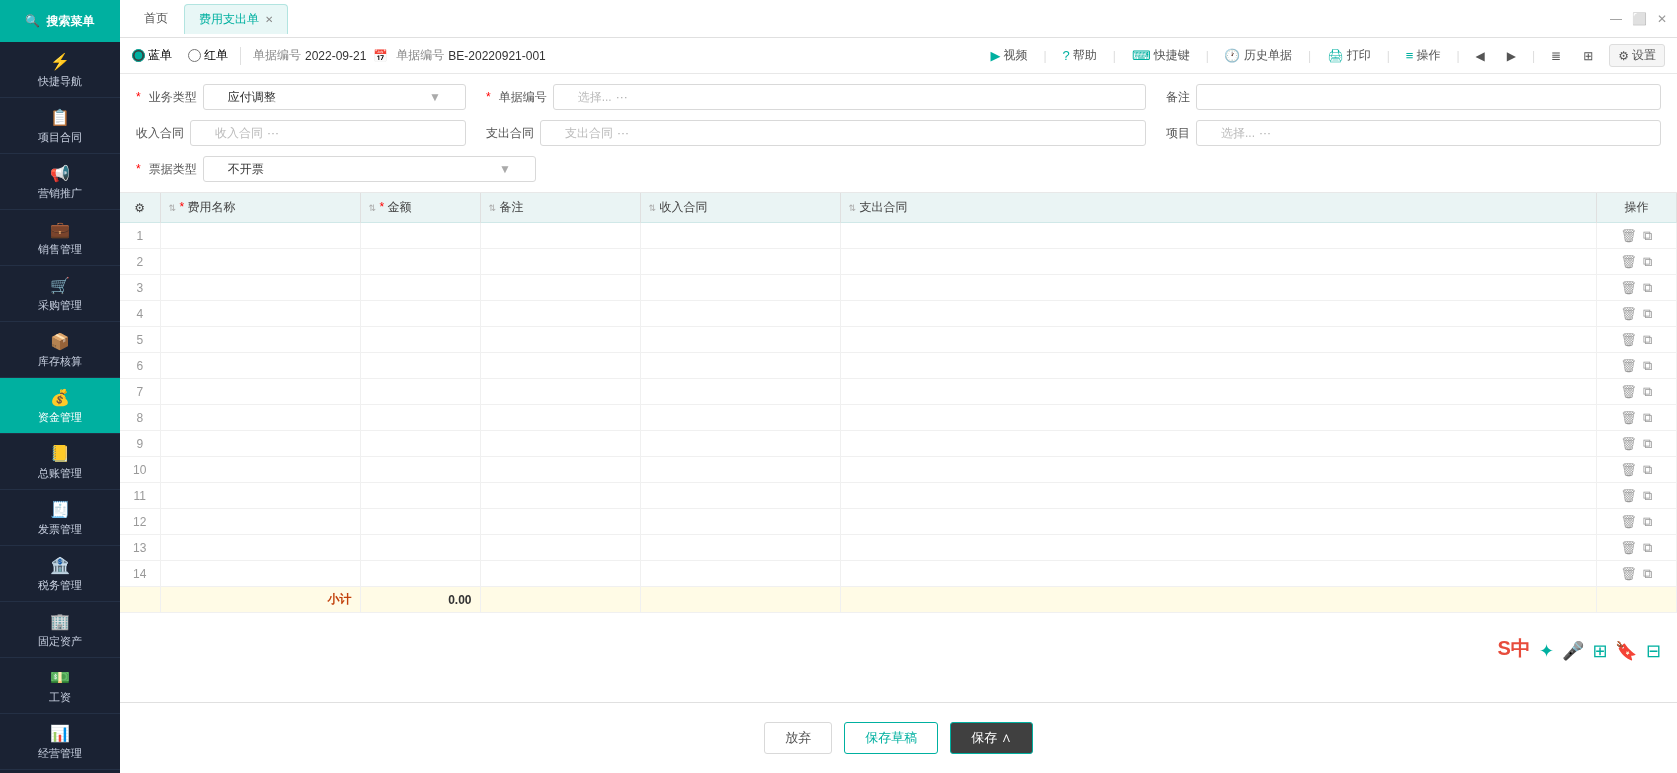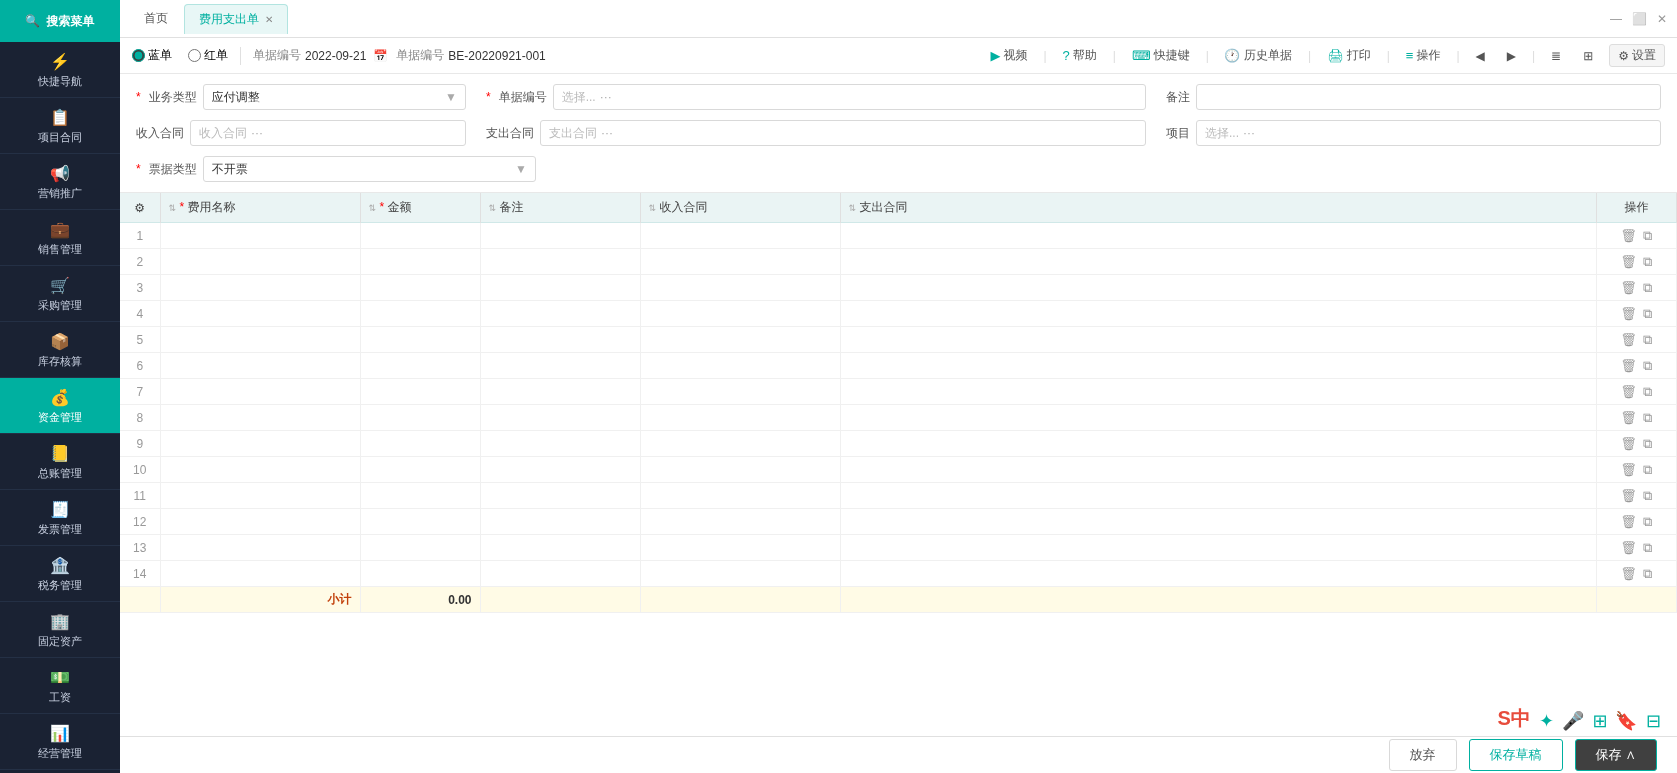--- a/index.html
+++ b/index.html
@@ -161,21 +161,21 @@
     .field-group .field-label {
       white-space: nowrap;
       color: #555;
     }
     .field-group .required { color: red; margin-right: 2px; }
     .field-input {
       flex: 1;
       height: 26px;
       border: 1px solid #d9d9d9;
       border-radius: 3px;
-      padding: 0 8px;
+      padding: 0 24px;
       color: #333;
       display: flex;
       align-items: center;
       background: #fff;
       position: relative;
     }
     .field-input.with-select {
       display: flex;
       align-items: center;
       justify-content: space-between;
@@ -226,26 +226,27 @@
 
     
     .action-col { width: 70px; text-align: center; }
     .action-icons { display: flex; justify-content: center; gap: 6px; }
     .action-icon { color: #999; cursor: pointer; font-size: 13px; }
 
     
     .bottom-toolbar {
       background: #fff;
       border-top: 1px solid #e0e0e0;
-      padding: 2px 20px;
-      display: flex;
-      align-items: center;
-      justify-content: flex-end;
+      padding: 19px 20px;
+      display: flex;
+      align-items: center;
+      justify-content: center;
       gap: 12px;
       flex-shrink: 0;
+      margin-top: 36px;
     }
     .btn {
       height: 32px;
       padding: 0 20px;
       border-radius: 3px;
       border: 1px solid #d9d9d9;
       cursor: pointer;
       font-size: 13px;
       display: flex;
       align-items: center;

